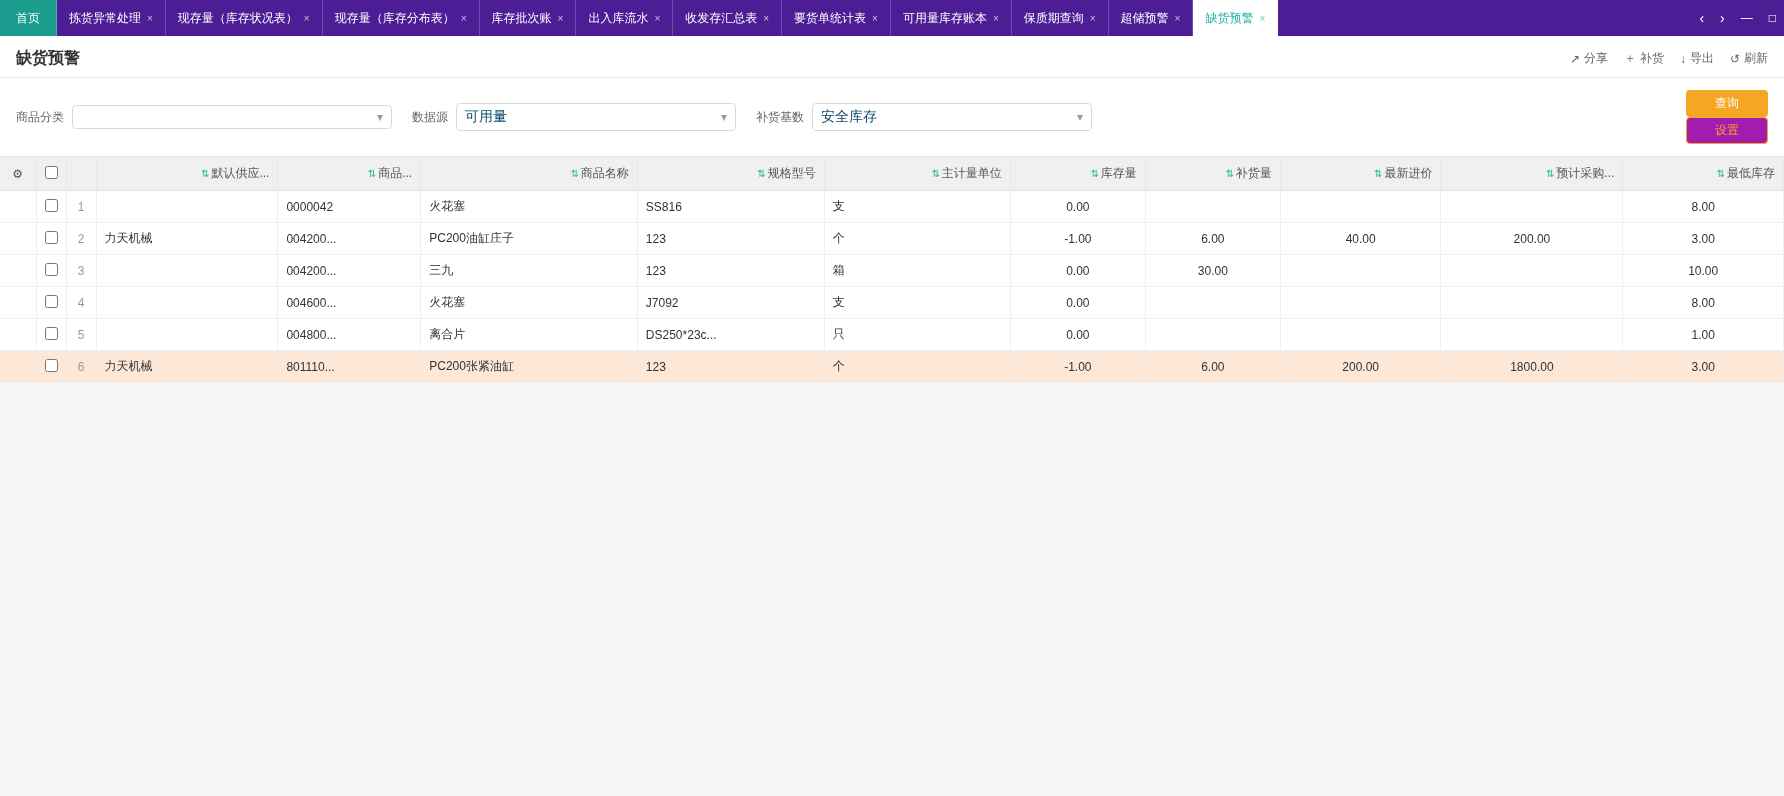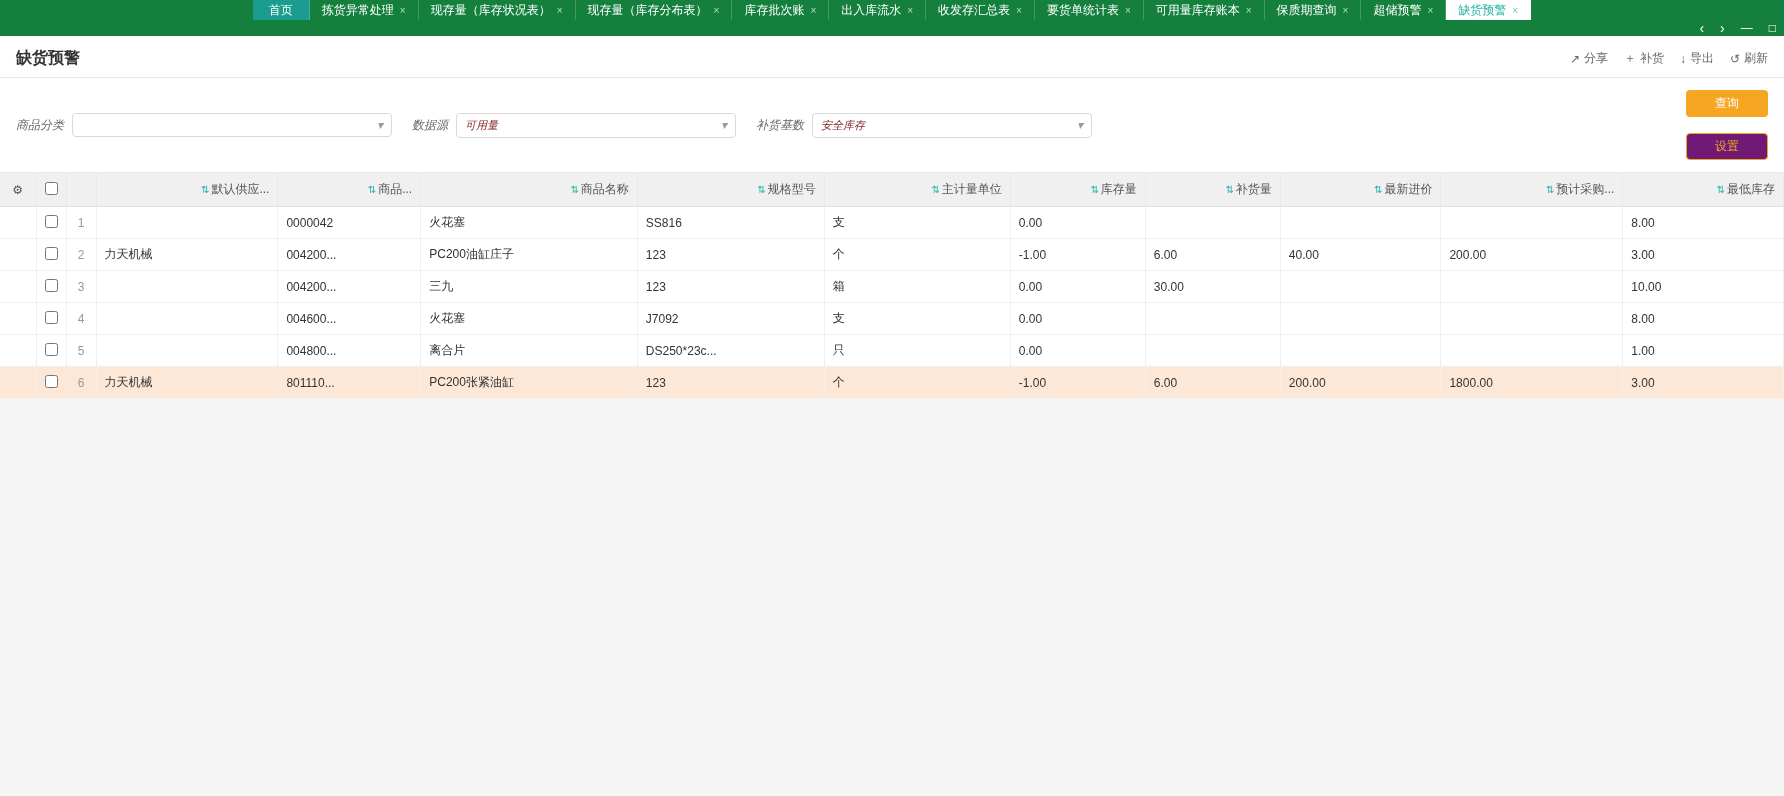--- a/index.html
+++ b/index.html
@@ -2,24 +2,23 @@
 <html><head>
   <meta charset="utf-8">
   <style>
     * { box-sizing: border-box; margin: 0; padding: 0; }
     body { font-family: 'Microsoft YaHei', Arial, sans-serif; font-size: 12px; background: #f5f5f5; color: #333; }
 
     
     .tab-bar {
       display: flex;
       align-items: center;
-      background: #15803d;
+      background: #4c1d95;
       height: 36px;
       overflow: hidden;
-      flex-direction: column;
     }
     .tab-item {
       display: flex;
       align-items: center;
       padding: 18px 12px;
       height: 100%;
       color: #fff;
       font-size: 12px;
       white-space: nowrap;
       cursor: pointer;
@@ -93,21 +92,20 @@
       display: flex;
       align-items: center;
       padding: 12px 16px;
       gap: 20px;
       border-bottom: 1px solid #e8e8e8;
     }
     .filter-group {
       display: flex;
       align-items: center;
       gap: 8px;
-      font-style: italic;
     }
     .filter-label {
       color: #666;
       font-size: 12px;
       white-space: nowrap;
     }
     .filter-select {
       display: flex;
       align-items: center;
       border: 1px solid #d9d9d9;
@@ -119,40 +117,40 @@
       justify-content: space-between;
     }
     .filter-select-text {
       color: #999;
       font-size: 12px;
     }
     .filter-select-arrow {
       color: #999;
     }
     .filter-value {
-      font-size: 11px;
-      color: #7f1d1d;
+      font-size: 14px;
+      color: #0c4a6e;
     }
     .filter-actions {
       margin-left: auto;
       display: flex;
       flex-direction: column;
-      gap: 16px;
+      gap: 0;
     }
     .btn-query {
       background: #f5a623;
       color: #fff;
       border: none;
       border-radius: 4px;
       padding: 5px 20px;
       cursor: pointer;
       font-size: 12px;
     }
     .btn-settings {
-      background: #701a75;
+      background: #a21caf;
       color: #f5a623;
       border: 1px solid #f5a623;
       border-radius: 4px;
       padding: 4px 28px;
       cursor: pointer;
       font-size: 12px;
     }
 
     
     .table-container {
@@ -189,21 +187,21 @@
     }
     tbody tr.highlighted {
       background: #fde8d8;
     }
     tbody td {
       padding: 7px 8px;
       color: #333;
       border-right: 1px solid #f0f0f0;
     }
     tbody td.number-col {
-      text-align: left;
+      text-align: center;
     }
     .row-number {
       color: #999;
       text-align: center;
     }
     .checkbox-cell {
       text-align: center;
       width: 30px;
     }
     .gear-cell {

